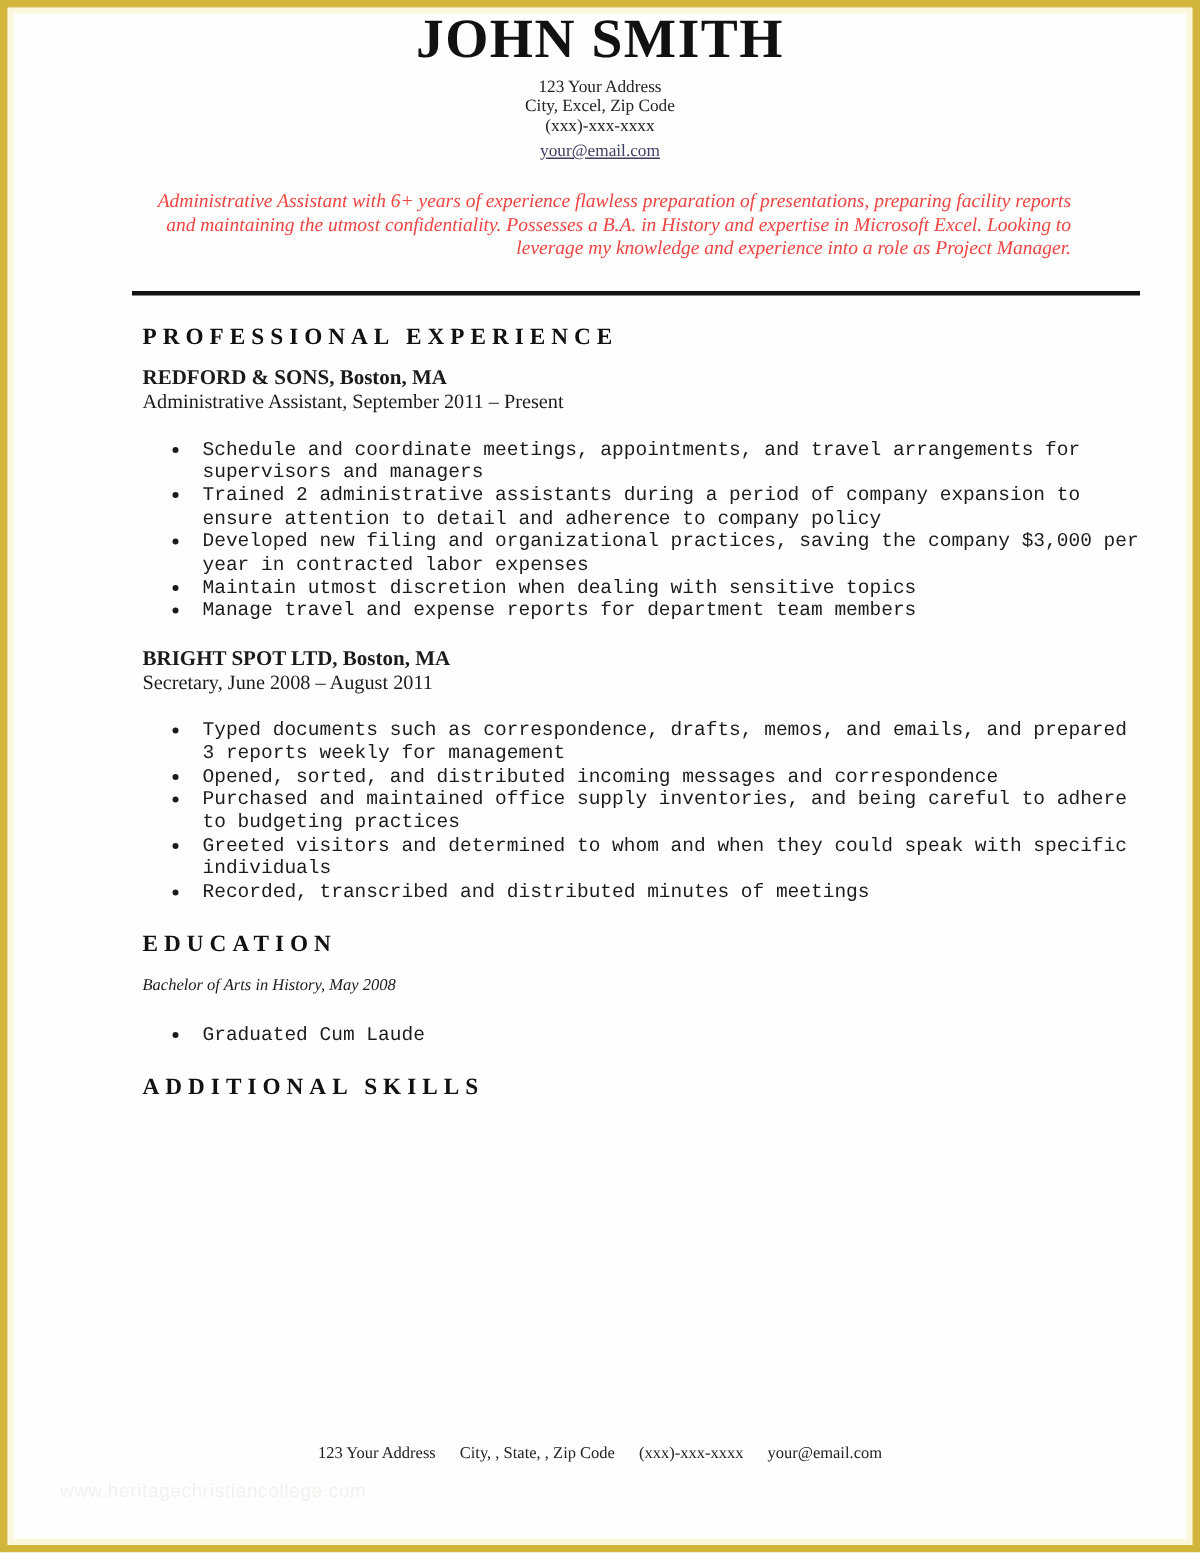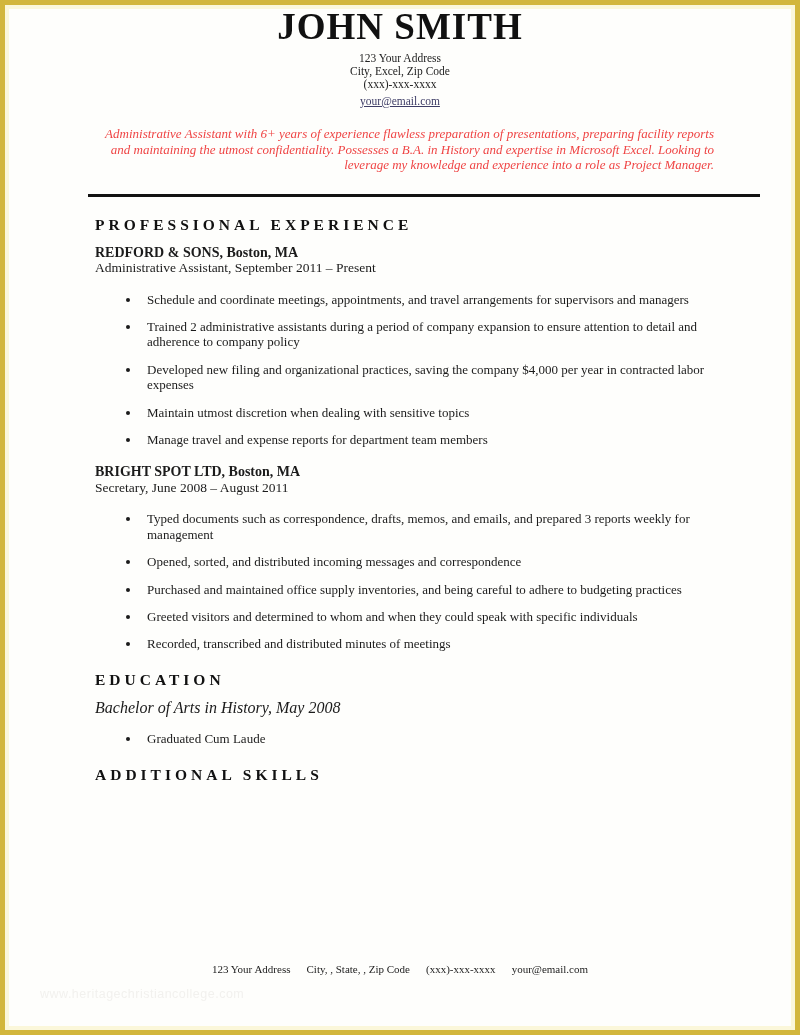--- a/index.html
+++ b/index.html
@@ -51,28 +51,28 @@
   .content { margin-left: 90px; width: 665px; }
   .section-title {
     font-size: 15.5px;
     font-weight: bold;
     letter-spacing: 4px;
     margin: 19px 0 11px 0;
     color: #111;
   }
   .company-line { font-size: 14px; font-weight: bold; line-height: 15.5px; }
   .role-line { font-size: 13.5px; line-height: 15.5px; }
-  .degree-line { font-size: 16px; font-style: italic; line-height: 15.5px; }
+  .degree-line { font-size: 11px; font-style: italic; line-height: 15.5px; }
   ul.bullets {
     margin: 16px 0 17px 0;
     padding-left: 34px;
     font-size: 13px;
     line-height: 15.4px;
   }
-  ul.bullets li { padding-left: 6px; margin: 12px; }
+  ul.bullets li { padding-left: 6px; margin: 0; font-family: Liberation Mono, monospace; }
   ul.bullets.tight { margin: 10px 0 0 0; line-height: 14.6px; }
   .footer {
     position: absolute;
     top: 958px;
     left: 0;
     width: 100%;
     text-align: center;
     font-size: 11px;
     color: #222;
     white-space: nowrap;
@@ -109,21 +109,21 @@
   <div class="content">
 
     <h2 class="section-title">PROFESSIONAL EXPERIENCE</h2>
 
     <div class="job">
       <div class="company-line">REDFORD &amp; SONS, Boston, MA</div>
       <div class="role-line">Administrative Assistant, September 2011 – Present</div>
       <ul class="bullets">
           <li>Schedule and coordinate meetings, appointments, and travel arrangements for supervisors and managers</li>
           <li>Trained 2 administrative assistants during a period of company expansion to ensure attention to detail and adherence to company policy</li>
-          <li>Developed new filing and organizational practices, saving the company $4,000 per year in contracted labor expenses</li>
+          <li>Developed new filing and organizational practices, saving the company $3,000 per year in contracted labor expenses</li>
           <li>Maintain utmost discretion when dealing with sensitive topics</li>
           <li>Manage travel and expense reports for department team members</li>
         </ul>
     </div>
 
     <div class="job">
       <div class="company-line">BRIGHT SPOT LTD, Boston, MA</div>
       <div class="role-line">Secretary, June 2008 – August 2011</div>
       <ul class="bullets">
           <li>Typed documents such as correspondence, drafts, memos, and emails, and prepared 3 reports weekly for management</li>

